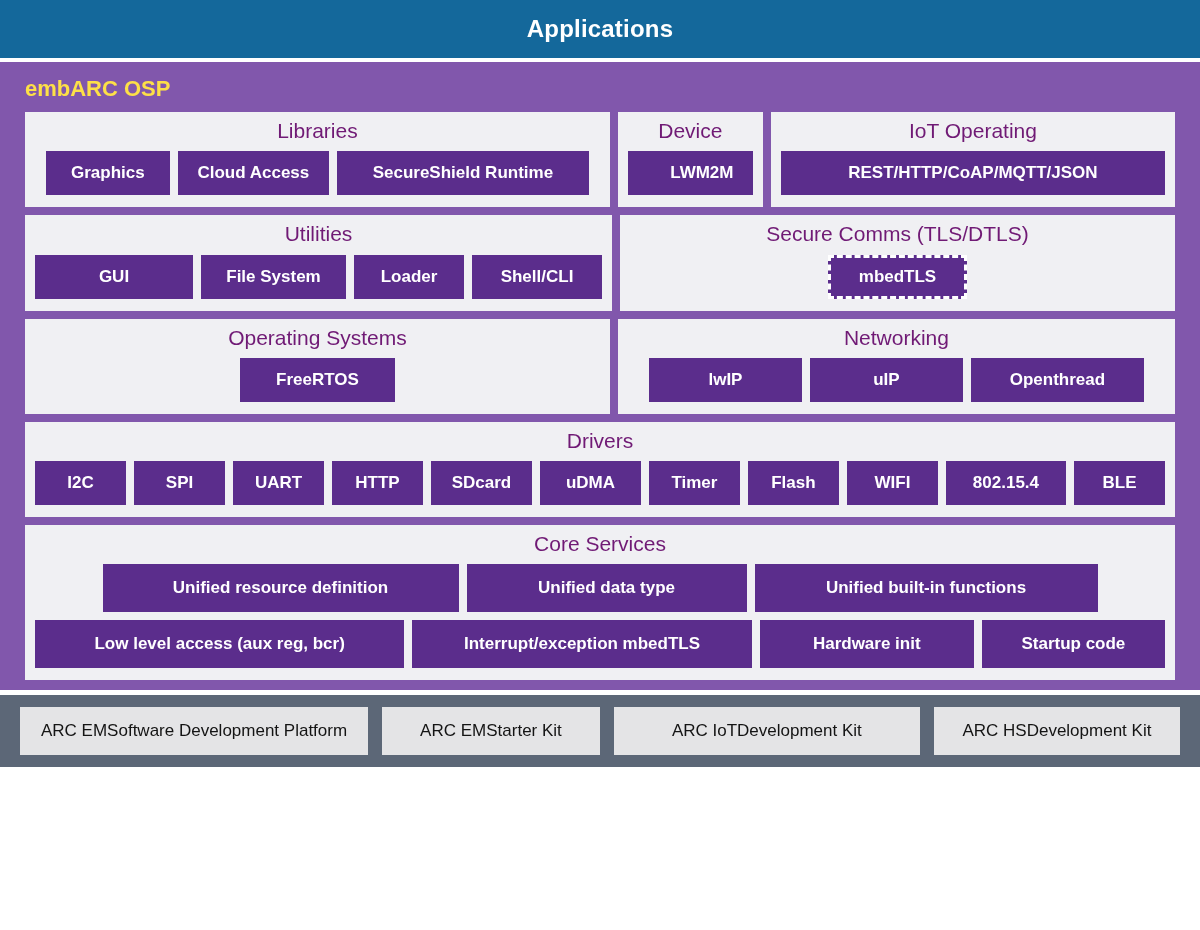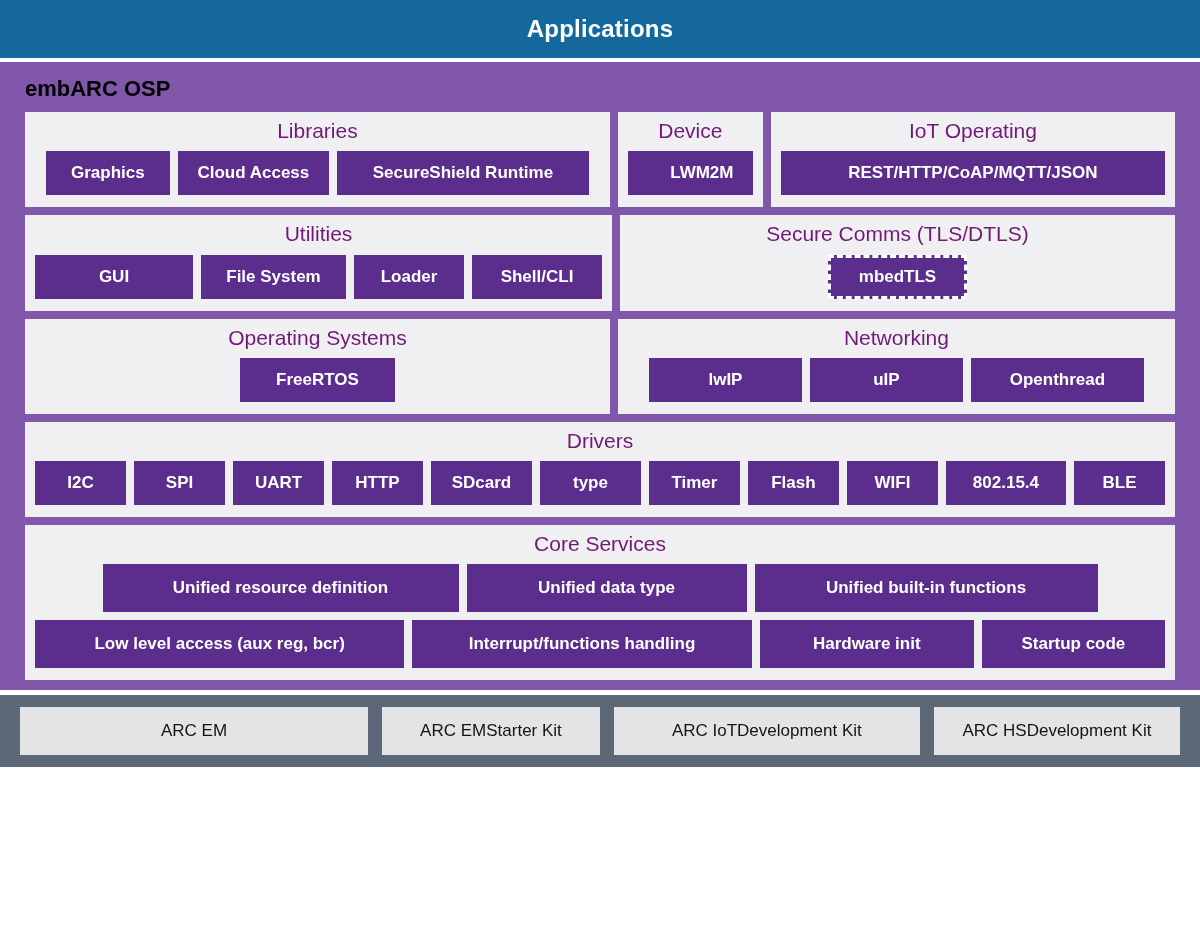--- a/index.html
+++ b/index.html
@@ -31,21 +31,21 @@
     background: #ffffff;
   }
 
   
   .osp {
     background: #8157AC;
     padding: 0 0 10px 0;
     position: relative;
   }
   .osp-title {
-    color: #000000;
+    color: #fde047;
     font-size: 22px;
     font-weight: bold;
     padding: 14px 0 10px 25px;
   }
 
   .osp-rows {
     padding: 0 25px;
   }
 
   .row {
@@ -258,55 +258,56 @@
 
     <div class="row">
       <div class="panel p-drivers">
         <div class="panel-title">Drivers</div>
         <div class="chips drivers-chips">
           <div class="chip">I2C</div>
           <div class="chip">SPI</div>
           <div class="chip">UART</div>
           <div class="chip">HTTP</div>
           <div class="chip w-sd">SDcard</div>
-          <div class="chip w-udma">type</div>
+          <div class="chip w-udma">uDMA</div>
           <div class="chip">Timer</div>
           <div class="chip">Flash</div>
           <div class="chip">WIFI</div>
           <div class="chip w-802">802.15.4</div>
           <div class="chip">BLE</div>
         </div>
       </div>
     </div>
 
     <div class="row">
       <div class="panel p-core">
         <div class="panel-title">Core Services</div>
         <div class="chips core-row1">
           <div class="chip c-urd">Unified resource definition</div>
           <div class="chip c-udt">Unified data type</div>
           <div class="chip c-ubif">Unified built-in functions</div>
         </div>
         <div class="chips core-row2 row2">
           <div class="chip c-lla">Low level access (aux reg, bcr)</div>
-          <div class="chip c-ieh">Interrupt/functions handling</div>
+          <div class="chip c-ieh">Interrupt/exception mbedTLS</div>
           <div class="chip c-hwi">Hardware init</div>
           <div class="chip c-sc">Startup code</div>
         </div>
       </div>
     </div>
 
   </div>
 </div>
 
 <div class="hw-gap"></div>
 
 <div class="hw-bar">
   <div class="hw-card hw-1">
     <span class="hw-line">ARC EM</span>
+    <span class="hw-line">Software Development Platform</span>
   </div>
   <div class="hw-card hw-2">
     <span class="hw-line">ARC EM</span>
     <span class="hw-line">Starter Kit</span>
   </div>
   <div class="hw-card hw-3">
     <span class="hw-line">ARC IoT</span>
     <span class="hw-line">Development Kit</span>
   </div>
   <div class="hw-card hw-4">

